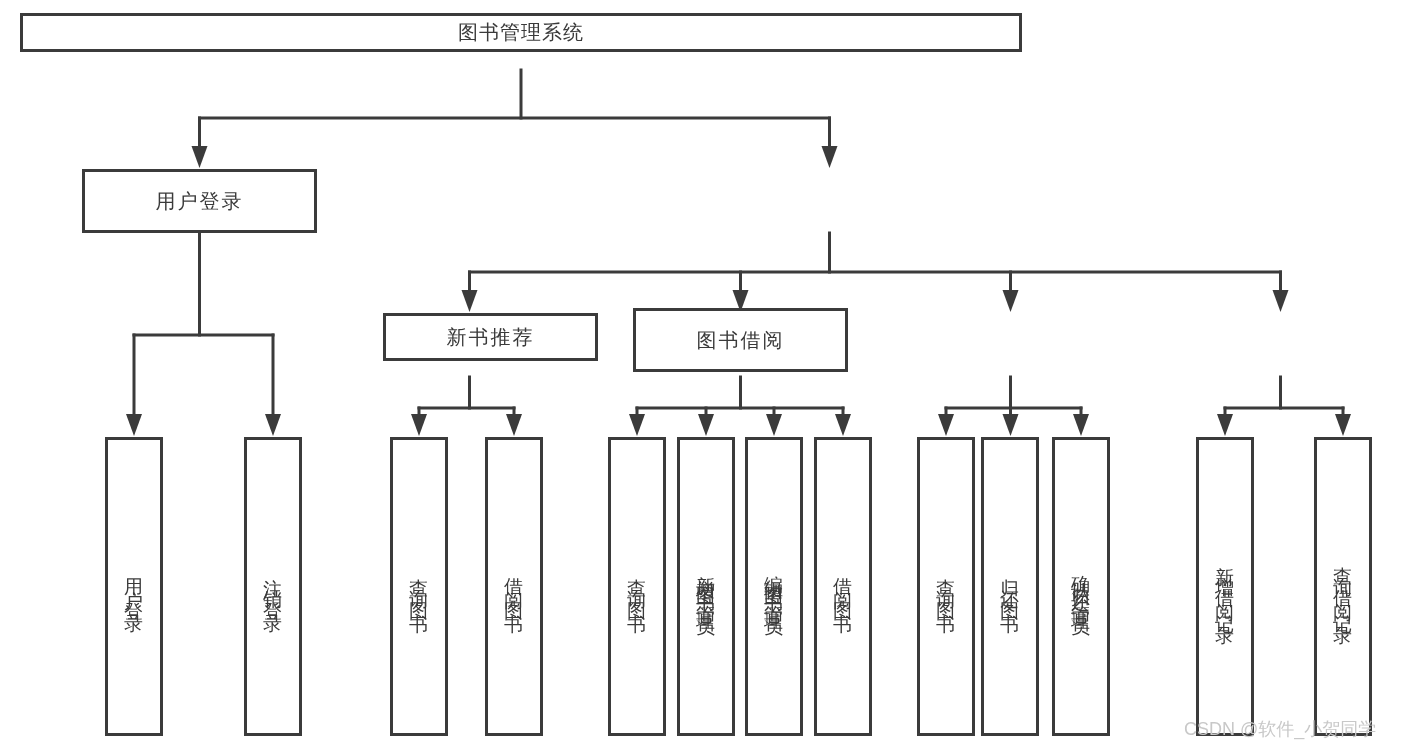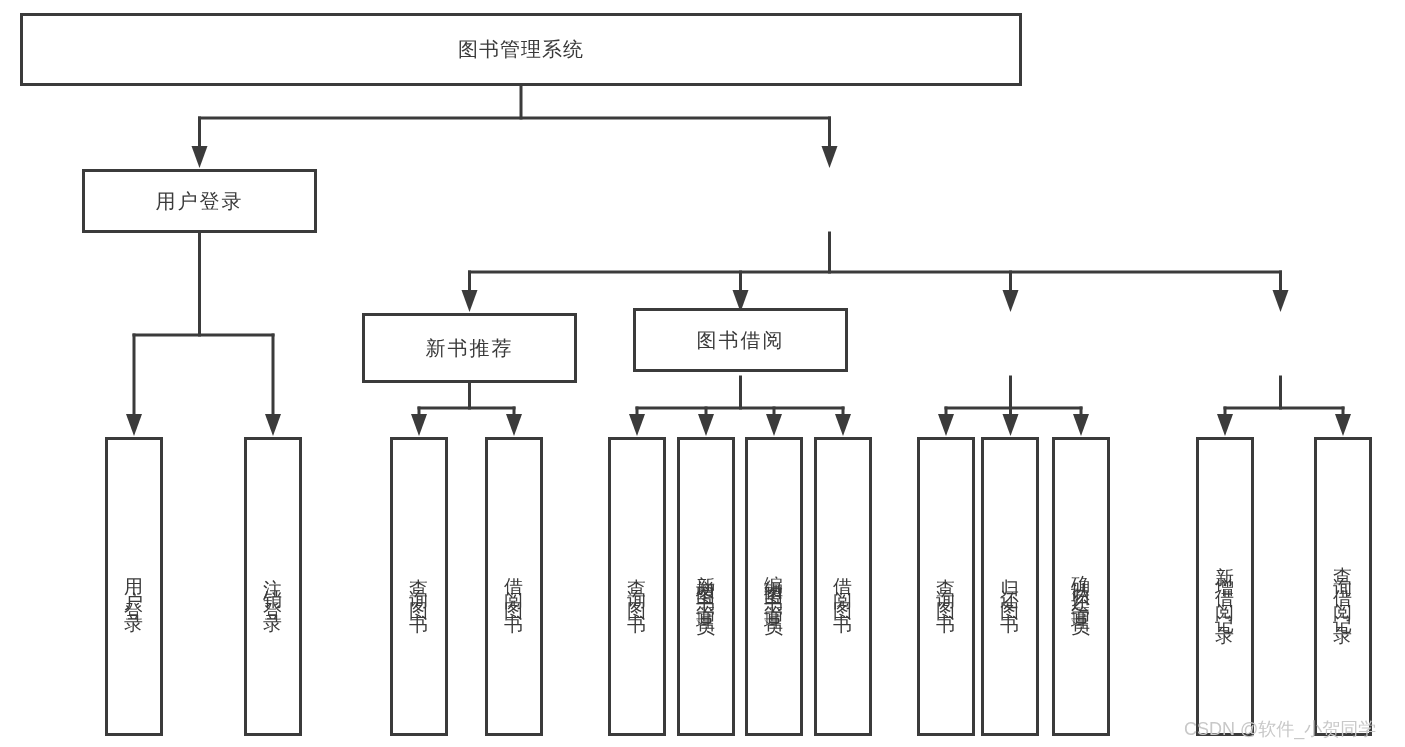--- a/index.html
+++ b/index.html
@@ -124,29 +124,29 @@
       <path d="M766 414 L782 414 L774 436 Z"></path>
       <path d="M835 414 L851 414 L843 436 Z"></path>
       <path d="M938 414 L954 414 L946 436 Z"></path>
       <path d="M1002.5 414 L1018.5 414 L1010.5 436 Z"></path>
       <path d="M1073 414 L1089 414 L1081 436 Z"></path>
       <path d="M1217 414 L1233 414 L1225 436 Z"></path>
       <path d="M1335 414 L1351 414 L1343 436 Z"></path>
     </g>
   </svg>
 
-  <div class="node h root-box" style="left:20px; top:13px; width:1002px; height:73px;">
+  <div class="node h root-box" style="left:20px; top:13px; width:1002px; height:39px;">
     <span class="label">图书管理系统</span>
   </div>
 
   <div class="node h" style="left:82px; top:169px; width:235px; height:64px;">
     <span class="label">用户登录</span>
   </div>
 
-  <div class="node h" style="left:362px; top:313px; width:215px; height:70px;">
+  <div class="node h" style="left:383px; top:313px; width:215px; height:48px;">
     <span class="label">新书推荐</span>
   </div>
   <div class="node h" style="left:633px; top:308px; width:215px; height:64px;">
     <span class="label">图书借阅</span>
   </div>
 
   <div class="node v" style="left:105px; top:437px; width:58px; height:299px;">
     <span class="label">用户登录</span>
   </div>
   <div class="node v" style="left:244px; top:437px; width:58px; height:299px;">

